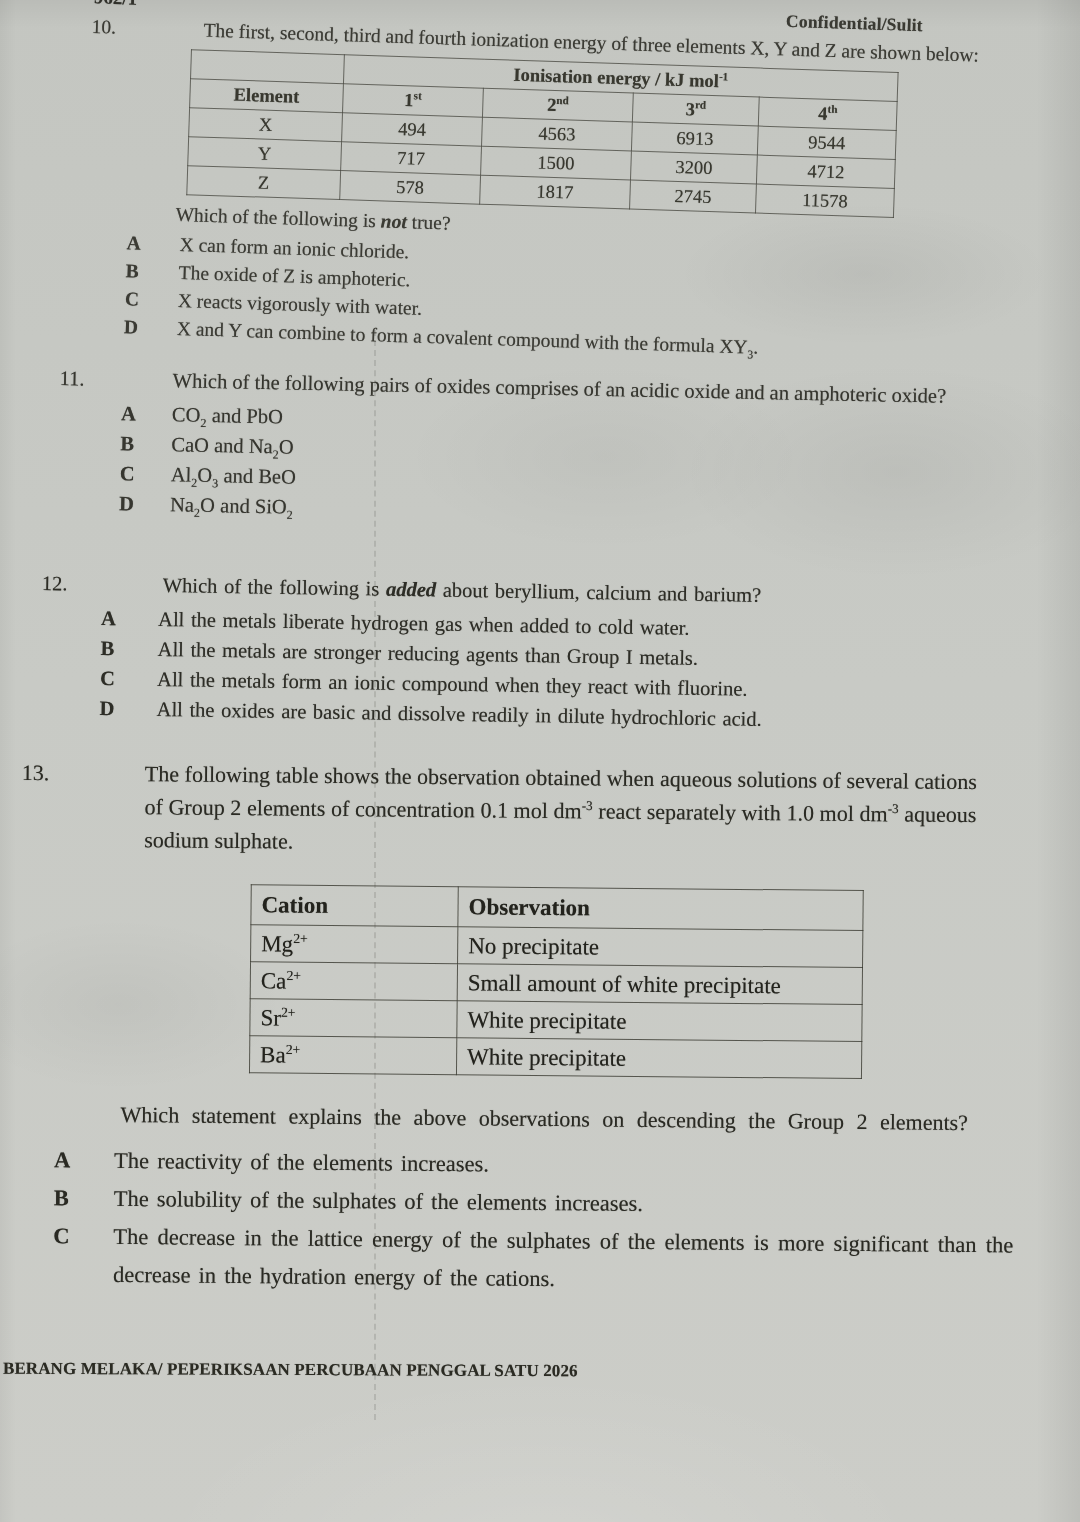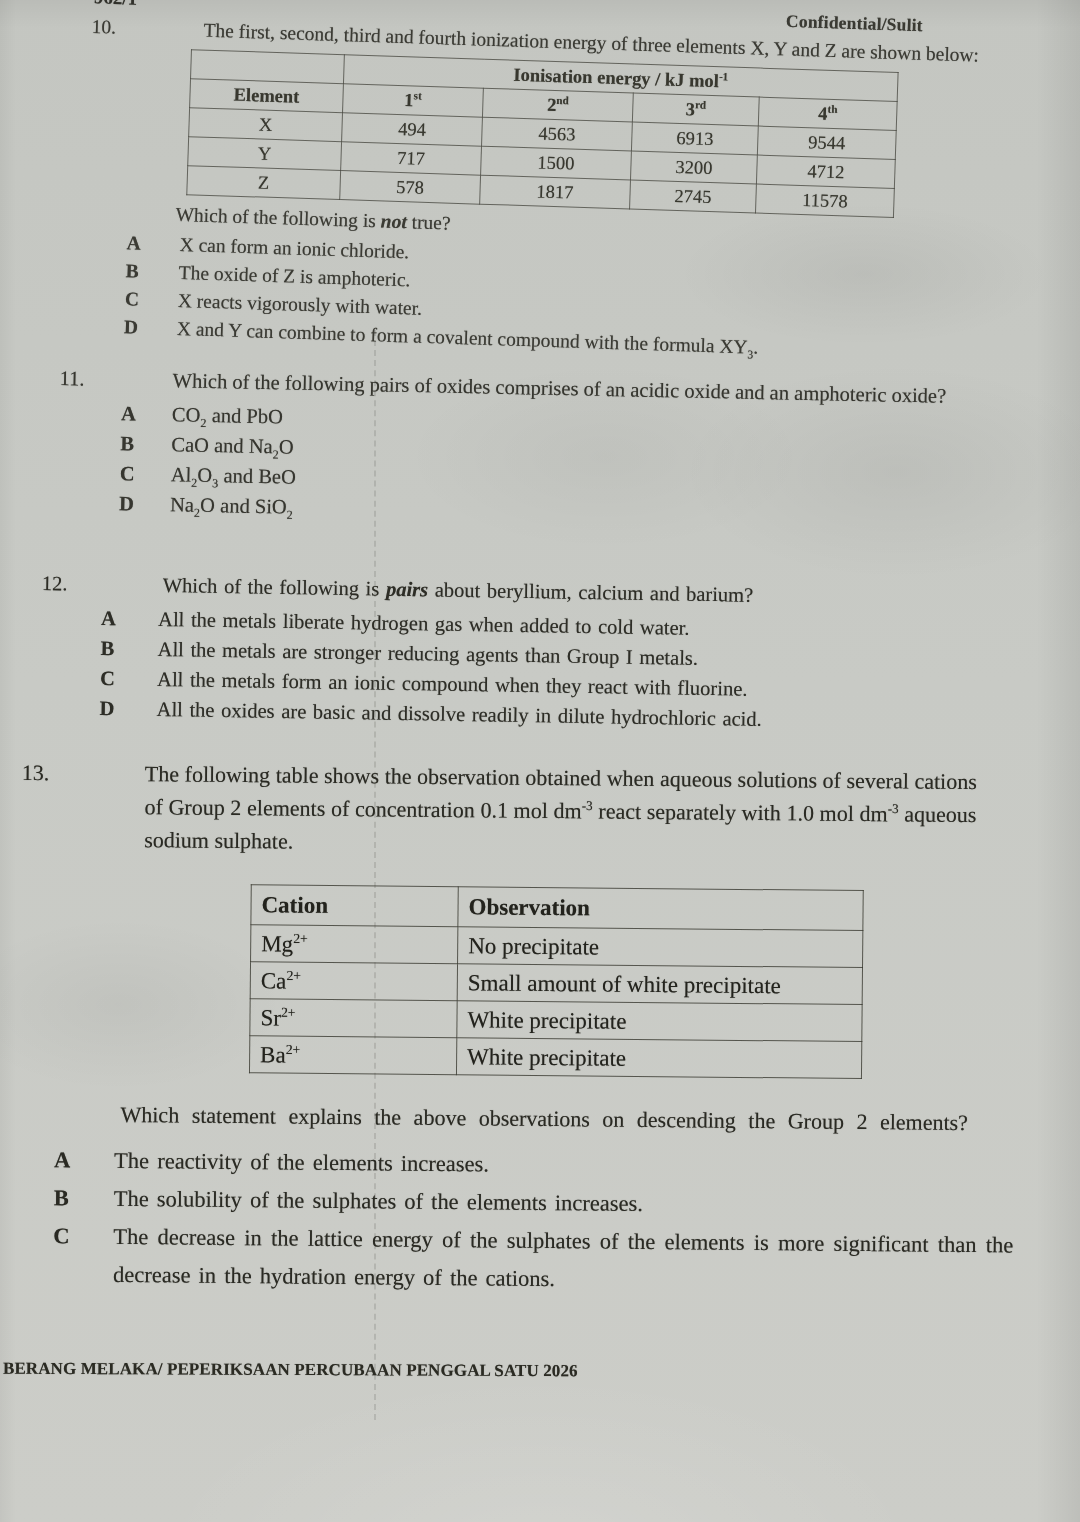--- a/index.html
+++ b/index.html
@@ -216,21 +216,21 @@
       <div class="opt">
         <span class="letter">D</span>
         <span class="otext"><span>Na</span><sub>2</sub><span>O and SiO</span><sub>2</sub></span>
       </div>
     </div>
   </section>
 
   <section class="q q12">
     <div class="qrow">
       <span class="qnum">12.</span>
-      <p class="qtext"><span>Which of the following is </span><i class="bold">pairs</i><span> about beryllium, calcium and barium?</span></p>
+      <p class="qtext"><span>Which of the following is </span><i class="bold">added</i><span> about beryllium, calcium and barium?</span></p>
     </div>
     <div class="opts">
       <div class="opt">
         <span class="letter">A</span>
         <span class="otext"><span>All the metals liberate hydrogen gas when added to cold water.</span></span>
       </div>
       <div class="opt">
         <span class="letter">B</span>
         <span class="otext"><span>All the metals are stronger reducing agents than Group I metals.</span></span>
       </div>

